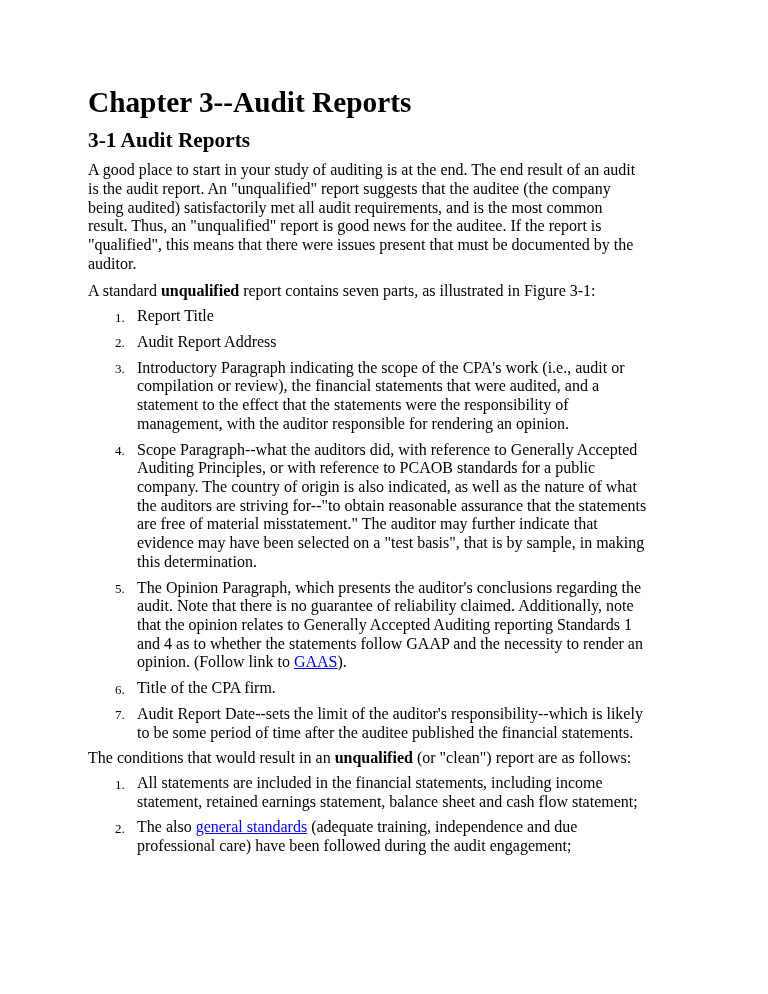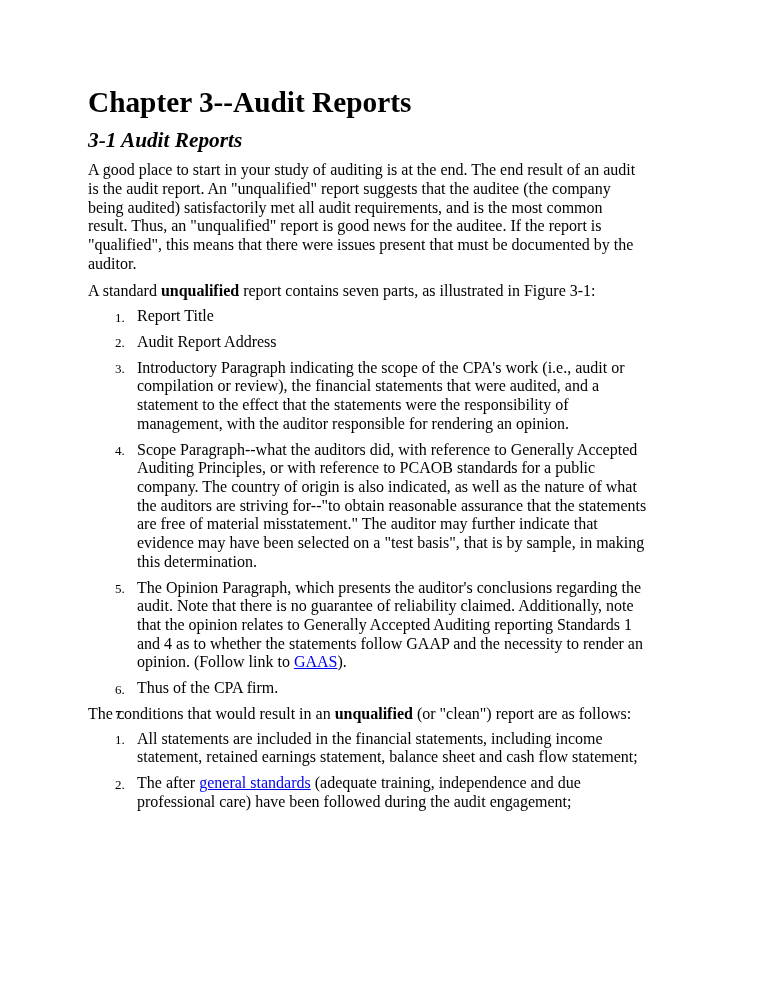--- a/index.html
+++ b/index.html
@@ -28,21 +28,20 @@
     margin: 0 0 8px 0;
   }
   h2 {
     font-size: 21.3px;
     line-height: 1.15;
     font-weight: bold;
     margin: 6px 0 9px 0;
   }
   h2.first {
     margin-top: 0;
-    font-style: italic;
   }
   p {
     margin: 0 12px 9px 0;
   }
   p.tight {
     margin-bottom: 6px;
   }
   ol.doc-list {
     list-style: none;
     margin: 0;
@@ -95,34 +94,35 @@
     <li>
       <span class="num">4.</span>
       <span>Scope Paragraph--what the auditors did, with reference to Generally Accepted Auditing Principles, or with reference to PCAOB standards for a public company. The country of origin is also indicated, as well as the nature of what the auditors are striving for--"to obtain reasonable assurance that the statements are free of material misstatement." The auditor may further indicate that evidence may have been selected on a "test basis", that is by sample, in making this determination.</span>
     </li>
     <li>
       <span class="num">5.</span>
       <span>The Opinion Paragraph, which presents the auditor's conclusions regarding the audit. Note that there is no guarantee of reliability claimed. Additionally, note that the opinion relates to Generally Accepted Auditing reporting Standards 1 and 4 as to whether the statements follow GAAP and the necessity to render an opinion. (Follow link to </span><a class="doc-link">GAAS</a><span>).</span>
     </li>
     <li>
       <span class="num">6.</span>
-      <span>Thus of the CPA firm.</span>
+      <span>Title of the CPA firm.</span>
     </li>
     <li>
       <span class="num">7.</span>
+      <span>Audit Report Date--sets the limit of the auditor's responsibility--which is likely to be some period of time after the auditee published the financial statements.</span>
     </li>
   </ol>
 
 
   <p class="tight"><span>The conditions that would result in an </span><b>unqualified</b><span> (or "clean") report are as follows:</span></p>
 
   <ol class="doc-list">
     <li>
       <span class="num">1.</span>
       <span>All statements are included in the financial statements, including income statement, retained earnings statement, balance sheet and cash flow statement;</span>
     </li>
     <li>
       <span class="num">2.</span>
-      <span>The after </span><a class="doc-link">general standards</a><span> (adequate training, independence and due professional care) have been followed during the audit engagement;</span>
+      <span>The also </span><a class="doc-link">general standards</a><span> (adequate training, independence and due professional care) have been followed during the audit engagement;</span>
     </li>
   </ol>
 
 </div>
 
 </body></html>

